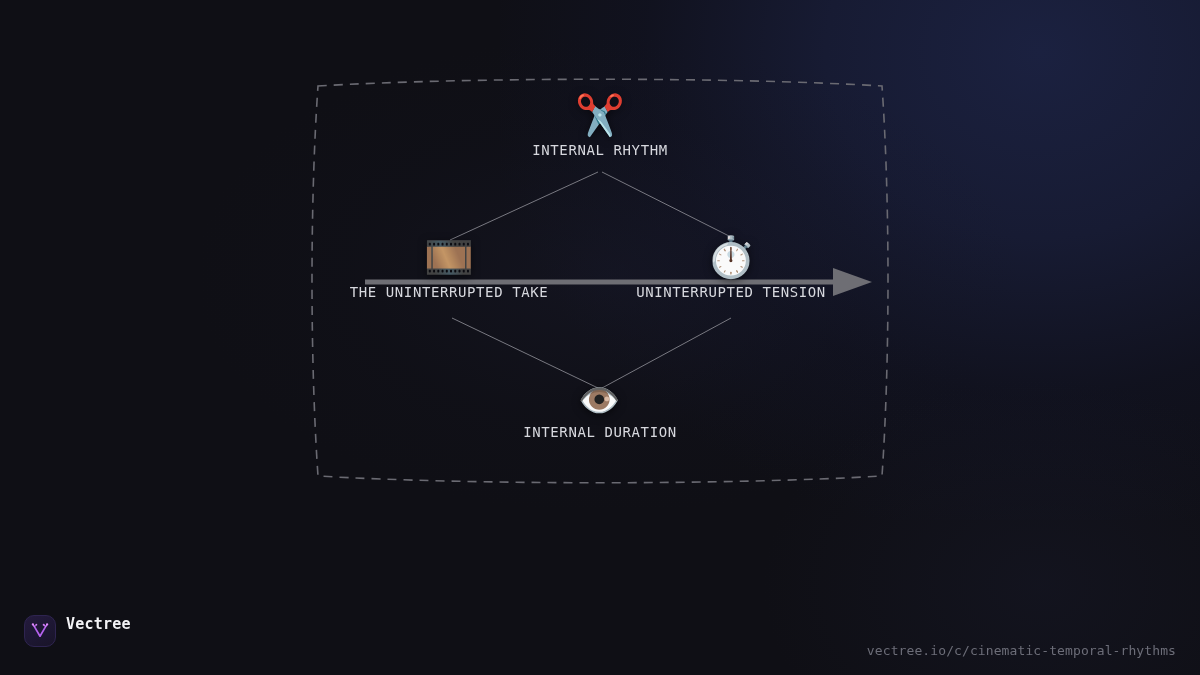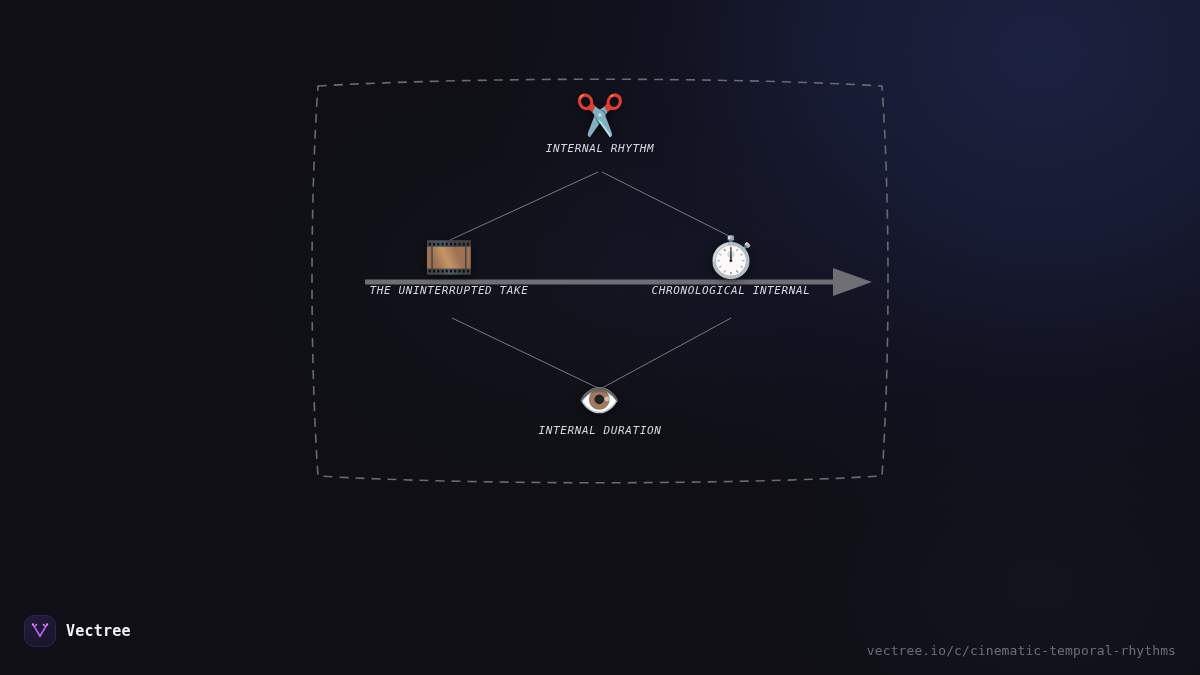--- a/index.html
+++ b/index.html
@@ -56,37 +56,35 @@
     line-height:46px;
     height:46px;
     display:block;
     text-align:center;
     filter:drop-shadow(0 2px 4px rgba(0,0,0,0.55));
   }
   .node-emoji.small { font-size:34px; line-height:40px; height:40px; }
   .node-label {
     margin-top:4px;
     font-family:"DejaVu Sans Mono","Liberation Mono",monospace;
-    font-size:11px;
+    font-size:14px;
     letter-spacing:0.6px;
     color:#d7d8de;
     white-space:nowrap;
     text-align:left;
-    font-style:italic;
   }
 
   
   .footer {
     position:absolute;
     left:24px; bottom:14px;
     width:1152px;
   }
   .brand {
     display:flex;
-    align-items:center;
     gap:10px;
     margin-bottom:14px;
   }
   .brand-logo {
     width:32px; height:32px;
     border-radius:10px;
     background:linear-gradient(150deg,#241a3d 0%,#1d1733 55%,#191428 100%);
     border:1px solid #2e2450;
     display:flex; align-items:center; justify-content:center;
     flex:0 0 auto;
@@ -149,21 +147,21 @@
     <span class="node-label">INTERNAL RHYTHM</span>
   </div>
 
   <div class="node" style="left:449px; top:234px;">
     <span class="node-emoji">🎞️</span>
     <span class="node-label">THE UNINTERRUPTED TAKE</span>
   </div>
 
   <div class="node" style="left:731px; top:234px;">
     <span class="node-emoji">⏱️</span>
-    <span class="node-label">CHRONOLOGICAL INTERNAL</span>
+    <span class="node-label">UNINTERRUPTED TENSION</span>
   </div>
 
   <div class="node" style="left:600px; top:380px;">
     <span class="node-emoji small">👁️</span>
     <span class="node-label">INTERNAL DURATION</span>
   </div>
 
 </div>
 
 <div class="footer">

